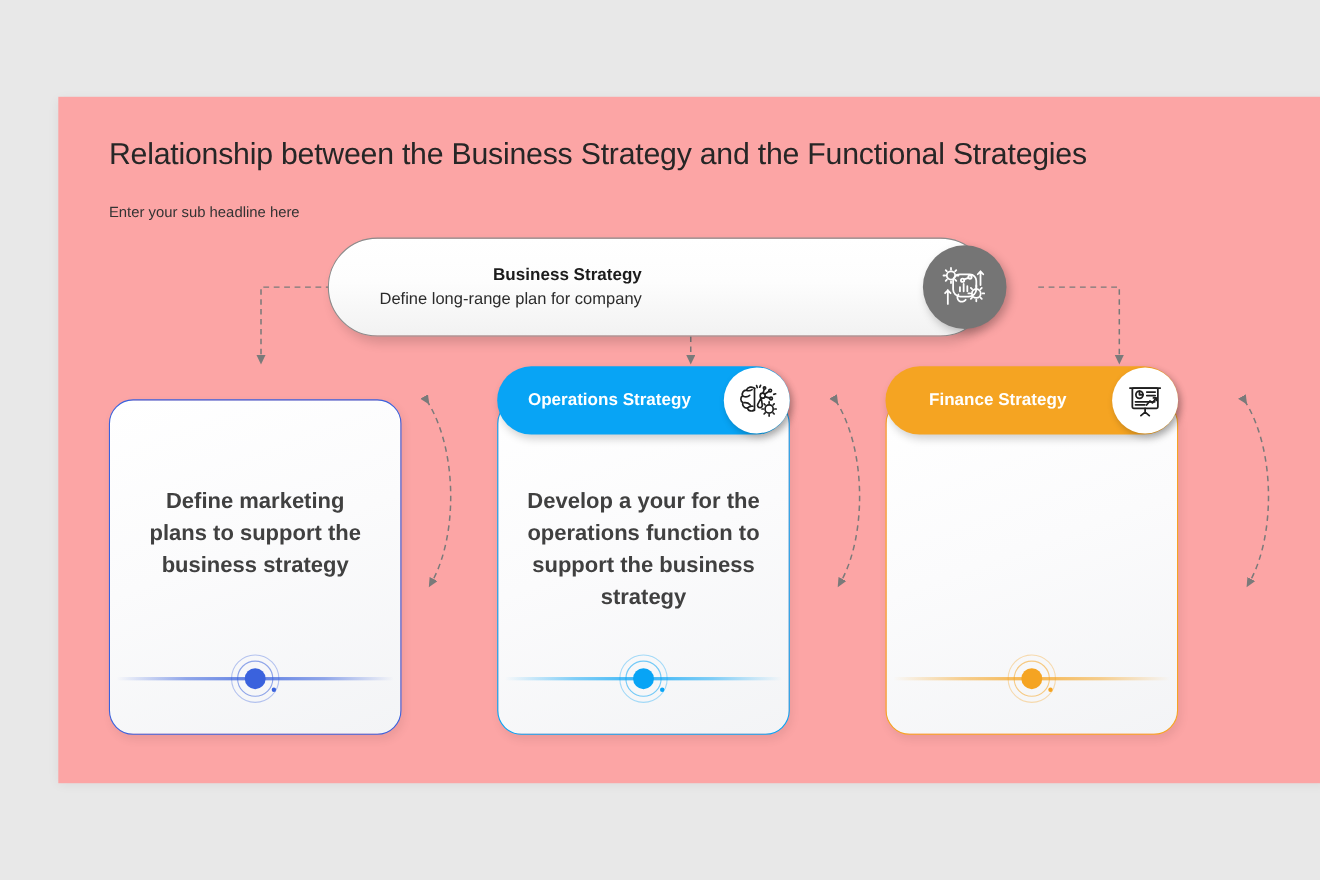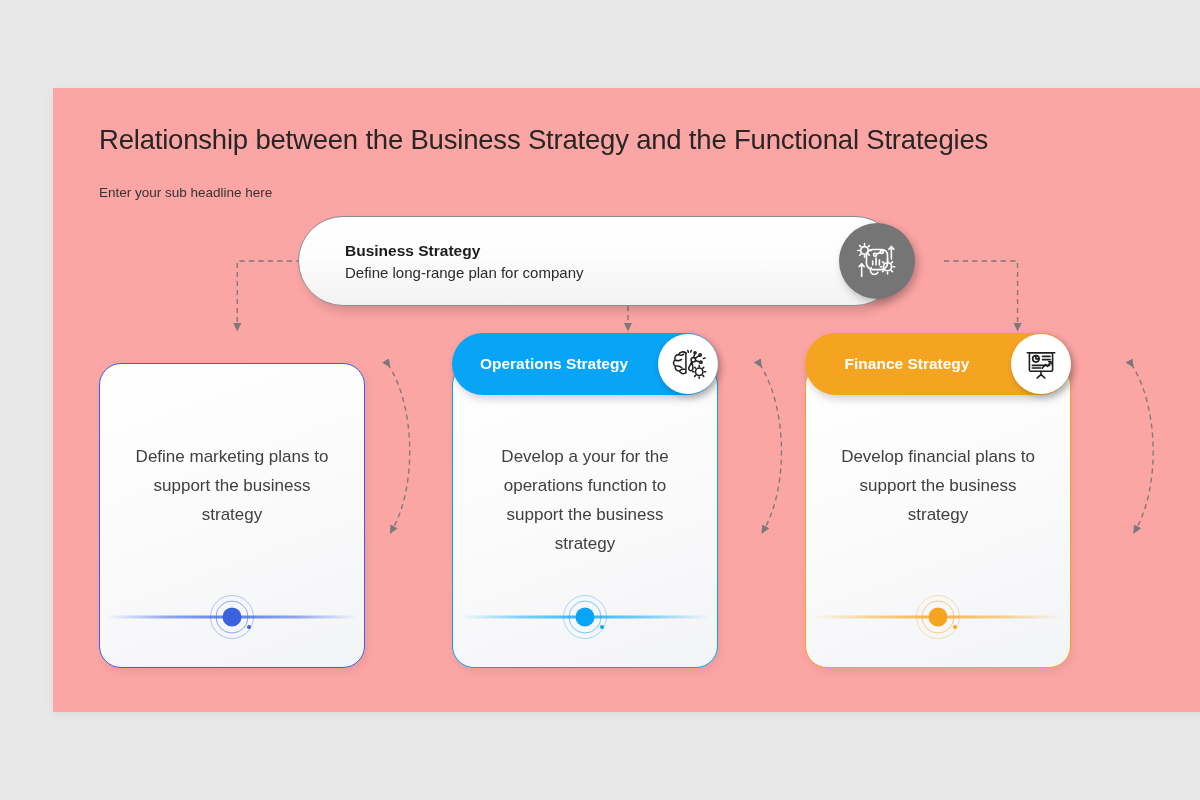--- a/index.html
+++ b/index.html
@@ -54,20 +54,21 @@
   .master-bar {
     position: absolute;
     left: 245px;
     top: 128px;
     width: 602px;
     height: 90px;
     border-radius: 45px;
     background: linear-gradient(to bottom, #ffffff 0%, #fdfdfd 45%, #f2f2f2 100%);
     border: 1px solid #8c8c8c;
     box-shadow: 4px 6px 10px rgba(0,0,0,0.14);
+    text-align: right;
   }
   .master-bar-text {
     position: absolute;
     left: 46px;
     top: 50%;
     transform: translateY(-50%);
   }
   .master-title {
     font-size: 15.5px;
     font-weight: bold;
@@ -116,24 +117,24 @@
     border: 1px solid currentColor;
     box-shadow: 2px 4px 9px rgba(0,0,0,0.07);
     overflow: hidden;
   }
   .card-desc {
     position: absolute;
     left: 24px;
     right: 24px;
     top: 78px;
     text-align: center;
-    font-size: 17px;
+    font-size: 20px;
     line-height: 29px;
     color: #404040;
-    font-weight: 400;
+    font-weight: 700;
   }
 
   
   .node {
     position: absolute;
     left: 0;
     right: 0;
     bottom: 24px;
     height: 52px;
   }
@@ -324,21 +325,20 @@
           <circle cx="31.8" cy="28.2" r="3.9"></circle>
           <path d="M31.8 22.8v-1.4M31.8 35v-1.4M26.4 28.2H25M38.6 28.2h-1.4M28 24.4l-1-1M36.6 33l-1-1M28 32l-1 1M36.6 23.4l-1 1"></path>
           <path d="M22.8 7.4l.8-1.8M19.8 5.8l.6 1.9M36.2 14.2l1.8-.5"></path>
         </svg>
       </div>
     </div>
   </div>
 
   <div class="card" style="left:752px; color:#f5a422;">
     <div class="card-body">
-      <div class="card-desc">Develop financial plans to support the business strategy</div>
       <div class="node">
         <div class="line" style="background:linear-gradient(to right,rgba(245,164,34,0) 0%,rgba(245,164,34,.5) 25%,rgba(245,164,34,.8) 50%,rgba(245,164,34,.5) 75%,rgba(245,164,34,0) 100%)"></div>
         <div class="ring r1"></div>
         <div class="ring r2"></div>
         <div class="dot"></div>
         <div class="minidot"></div>
       </div>
     </div>
     <div class="card-head" style="background:#f5a422;">
       <div class="card-head-label">Finance Strategy</div>

